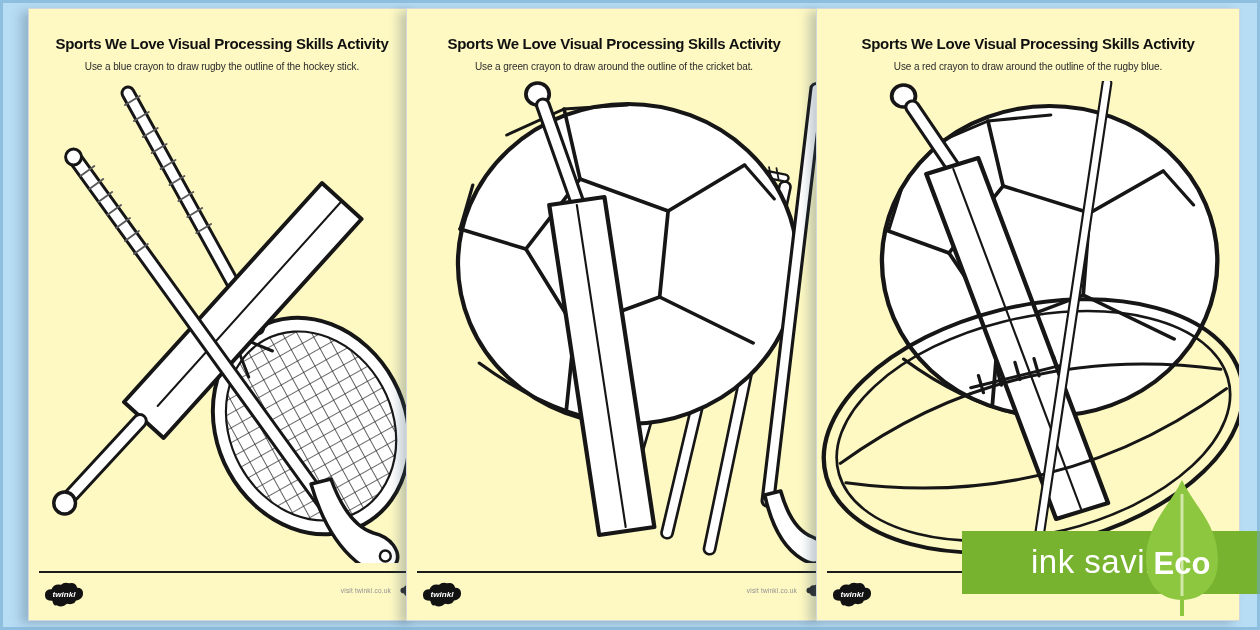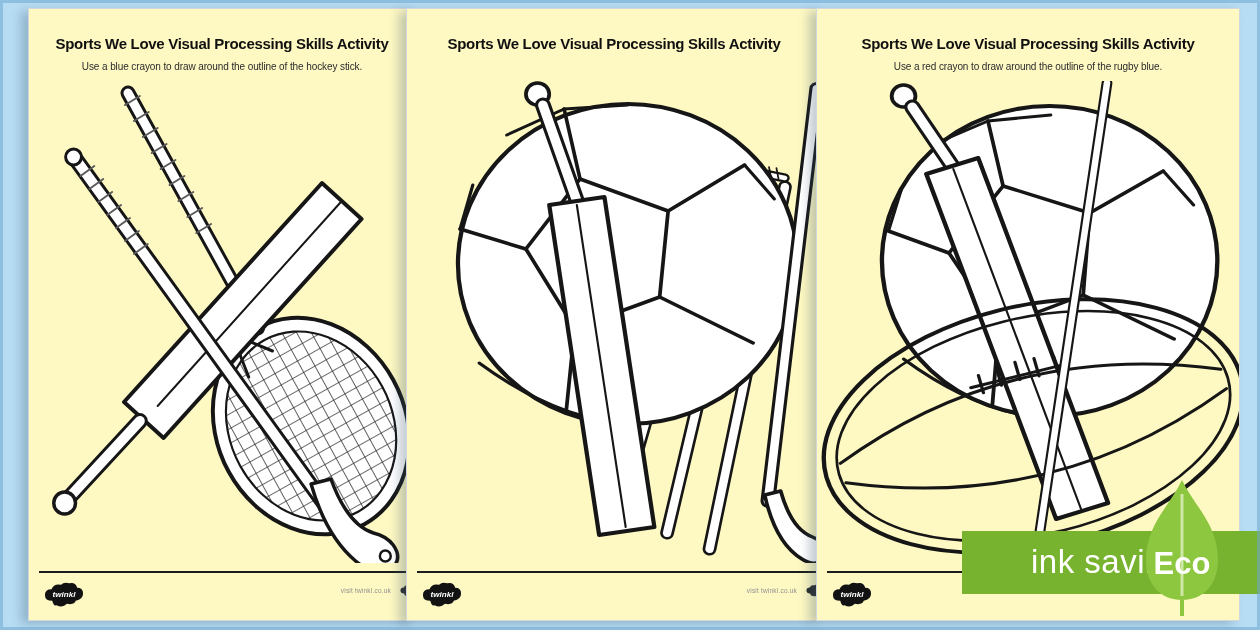--- a/index.html
+++ b/index.html
@@ -41,21 +41,21 @@
     display:block;padding-left:30px;line-height:62px;font-size:33px;color:#fff;letter-spacing:0.5px;
   }
   .eco-leaf{position:absolute;left:1136px;top:478px;width:92px;height:140px;z-index:31;}
   svg{display:block;}
 </style>
 </head>
 <body>
 
 <div class="page page1">
   <div class="page-title">Sports We Love Visual Processing Skills Activity</div>
-  <div class="page-instruction">Use a blue crayon to draw around the outline of the hockey stick.</div>
+  <div class="page-instruction">Use a blue crayon to draw rugby the outline of the hockey stick.</div>
 
   <svg class="drawing" viewBox="0 0 390 482" preserveAspectRatio="none" fill="none" stroke-linecap="round" stroke-linejoin="round">
     <defs>
       <pattern id="p1grid" patternUnits="userSpaceOnUse" width="13" height="13">
         <path d="M0 0H13M0 0V13" stroke="#2a2a2a" stroke-width="1.4"></path>
       </pattern>
     </defs>
 
     <g>
       <g transform="rotate(61 285 345)">
@@ -92,20 +92,21 @@
     <text x="30" y="21" text-anchor="middle" font-size="11" font-style="italic" font-weight="bold" fill="#ffffff">twinkl</text>
   </svg>
   <div class="footer-site">visit twinkl.co.uk</div>
   <svg class="footer-cloud" viewBox="0 0 60 36">
     <path d="M14,26 Q4,26 4,18 Q4,10 13,10 Q16,2 26,4 Q30,0 37,2 Q46,0 48,8 Q56,8 56,16 Q56,24 46,26 Q44,32 34,30 Q28,36 20,32 Q16,34 14,26 Z" fill="#2a2a2a"></path>
   </svg>
 </div>
 
 <div class="page page2">
   <div class="page-title">Sports We Love Visual Processing Skills Activity</div>
+  <div class="page-instruction">Use a green crayon to draw around the outline of the cricket bat.</div>
 
   <svg class="drawing" viewBox="0 0 390 482" preserveAspectRatio="none" fill="none" stroke-linecap="round" stroke-linejoin="round">
 
     <g stroke="#161616">
       <line x1="292" y1="92" x2="200" y2="432" stroke-width="13"></line>
       <line x1="292" y1="92" x2="200" y2="432" stroke="#fff" stroke-width="8"></line>
       <line x1="324" y1="98" x2="245" y2="452" stroke-width="13"></line>
       <line x1="324" y1="98" x2="245" y2="452" stroke="#fff" stroke-width="8"></line>
       <line x1="356" y1="106" x2="285" y2="468" stroke-width="13"></line>
       <line x1="356" y1="106" x2="285" y2="468" stroke="#fff" stroke-width="8"></line>

